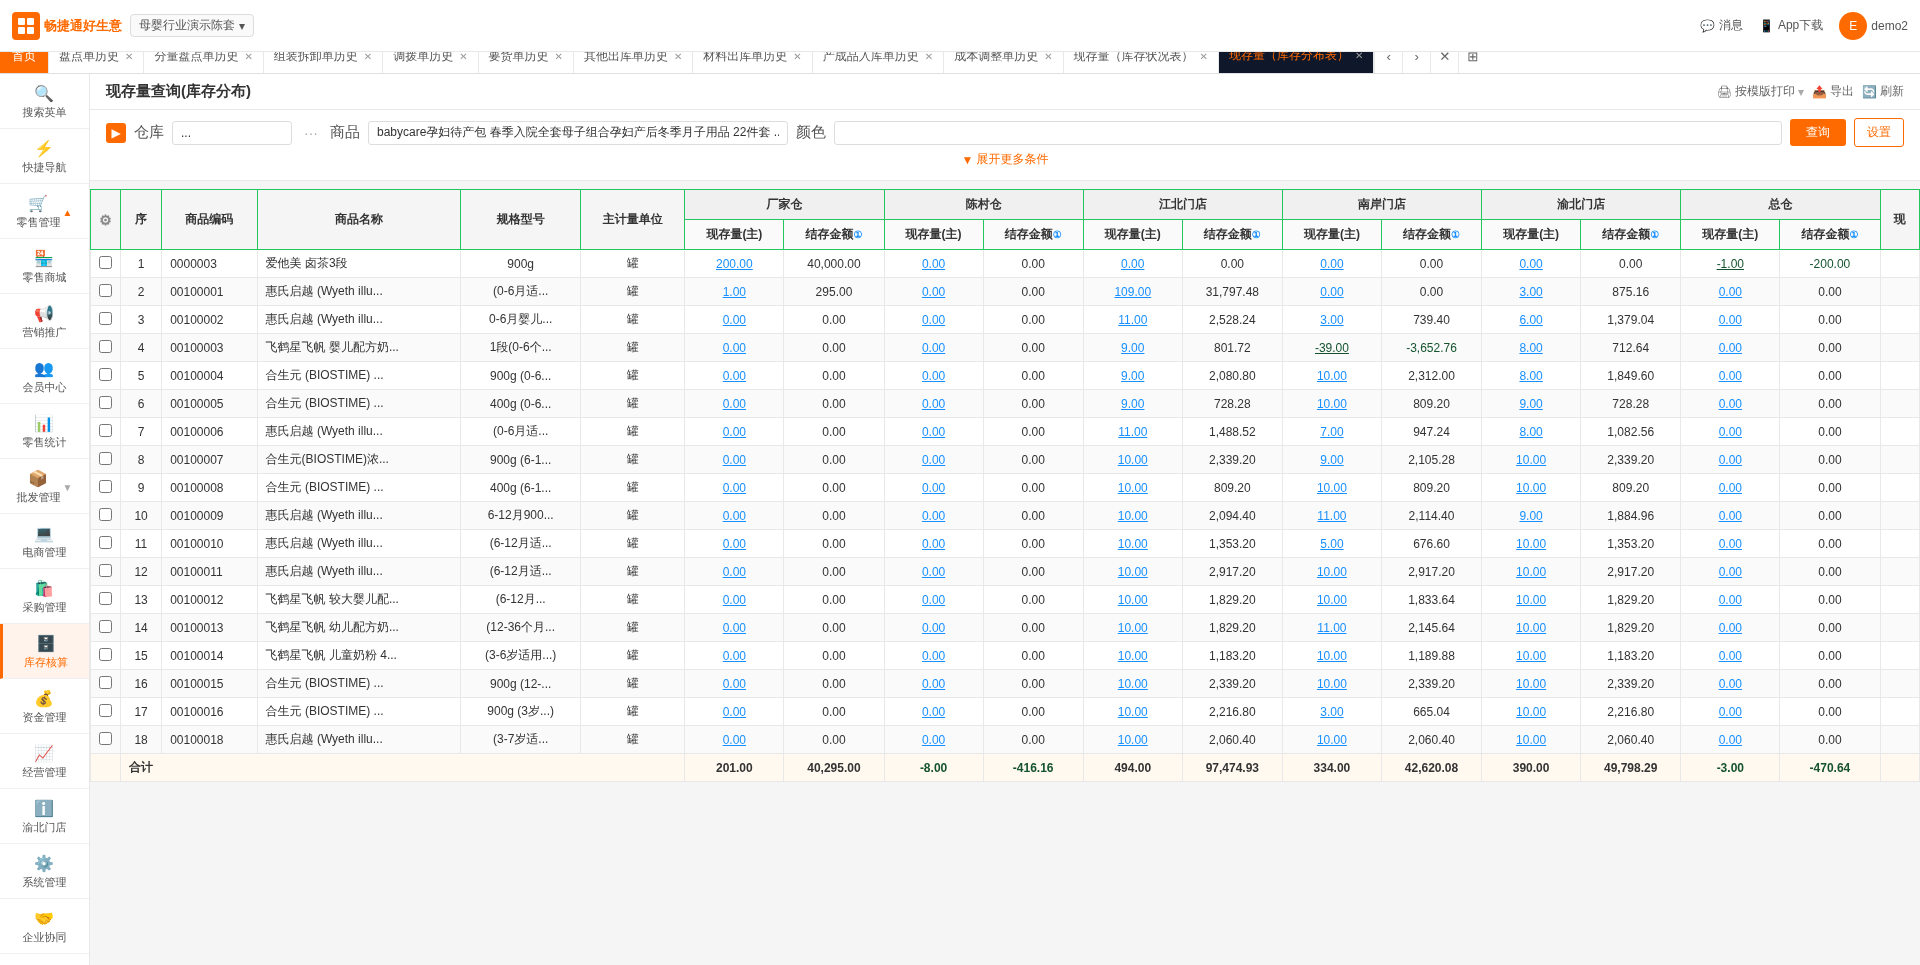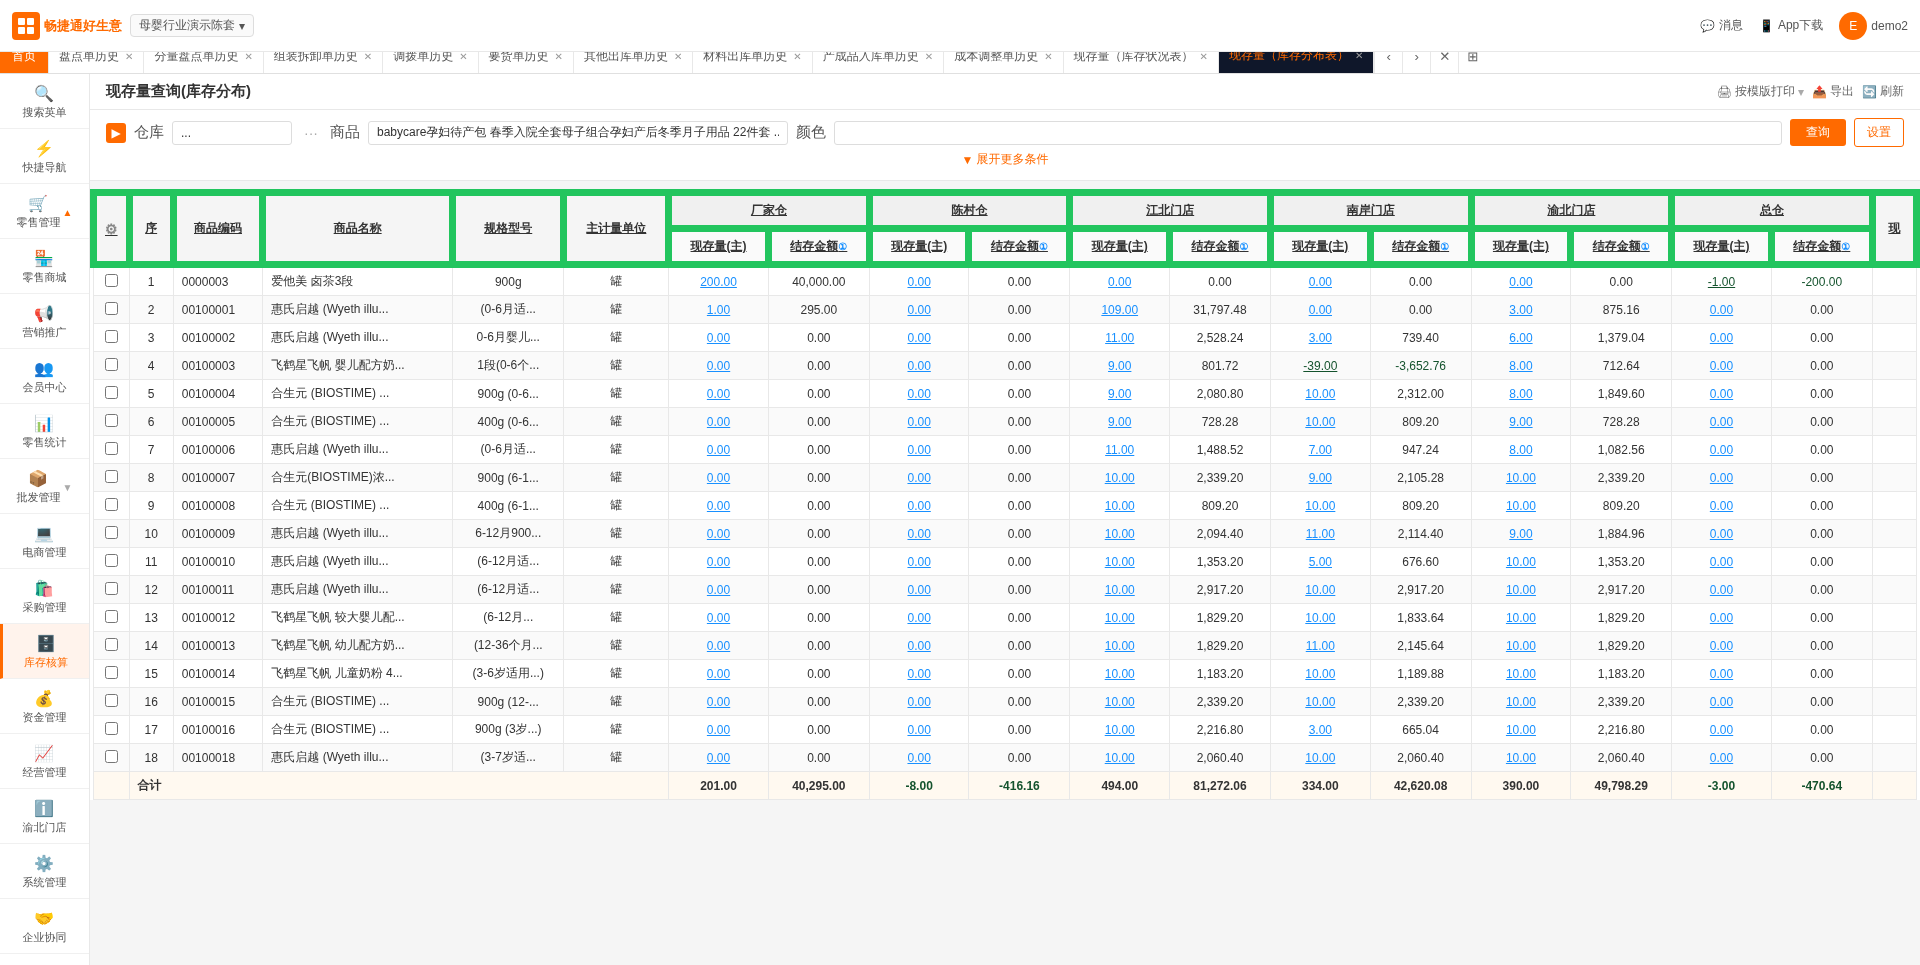--- a/index.html
+++ b/index.html
@@ -99,22 +99,22 @@
       display: flex; align-items: center; justify-content: center;
       color: white; cursor: pointer; font-size: 12px; flex-shrink: 0;
     }
     .dots-btn { color: #aaa; font-size: 14px; cursor: pointer; padding: 0 4px; }
 
     
     .table-container { background: #fff; overflow: auto; }
     table { width: 100%; border-collapse: collapse; font-size: 12px; min-width: 1600px; }
     thead tr { background: #f5f5f5; }
     th {
-      border: 7px solid #22c55e; padding: 6px 8px; font-weight: 600;
-      color: #333; white-space: nowrap; font-size: 12px; text-decoration: underline;
+      border: 1px solid #22c55e; padding: 6px 8px; font-weight: 600;
+      color: #333; white-space: nowrap; font-size: 12px;
     }
     td {
       border: 1px solid #e8e8e8; padding: 5px 8px;
       text-align: center; color: #333; white-space: nowrap;
     }
     .td-left { text-align: left; }
     tr:nth-child(even) { background: #fafafa; }
     tr.total-row { background: #fff9f0; font-weight: bold; margin-left: 8px; }
     .num-link { color: #1890ff; text-decoration: underline; cursor: pointer; }
     .num-neg { color: #14532d; }
@@ -718,21 +718,21 @@
         </tbody>
       <tfoot id="table-foot">
       <tr class="total-row">
   <td></td>
   <td colspan="5" class="td-left" style="font-weight:bold;">合计</td>
   <td>201.00</td>
   <td>40,295.00</td>
   <td class="num-neg">-8.00</td>
   <td class="num-neg">-416.16</td>
   <td>494.00</td>
-  <td>81,272.06</td>
+  <td>97,474.93</td>
   <td>334.00</td>
   <td>42,620.08</td>
   <td>390.00</td>
   <td>49,798.29</td>
   <td class="num-neg">-3.00</td>
   <td class="num-neg">-470.64</td>
   <td></td>
 </tr>
         </tfoot>
     </table>

